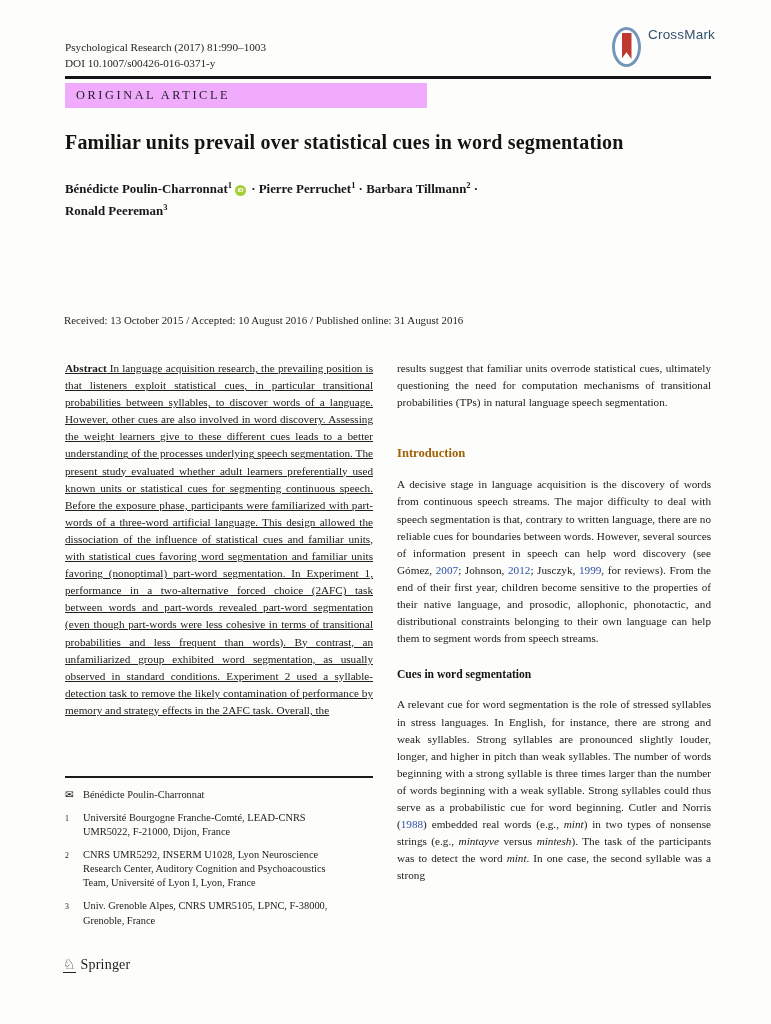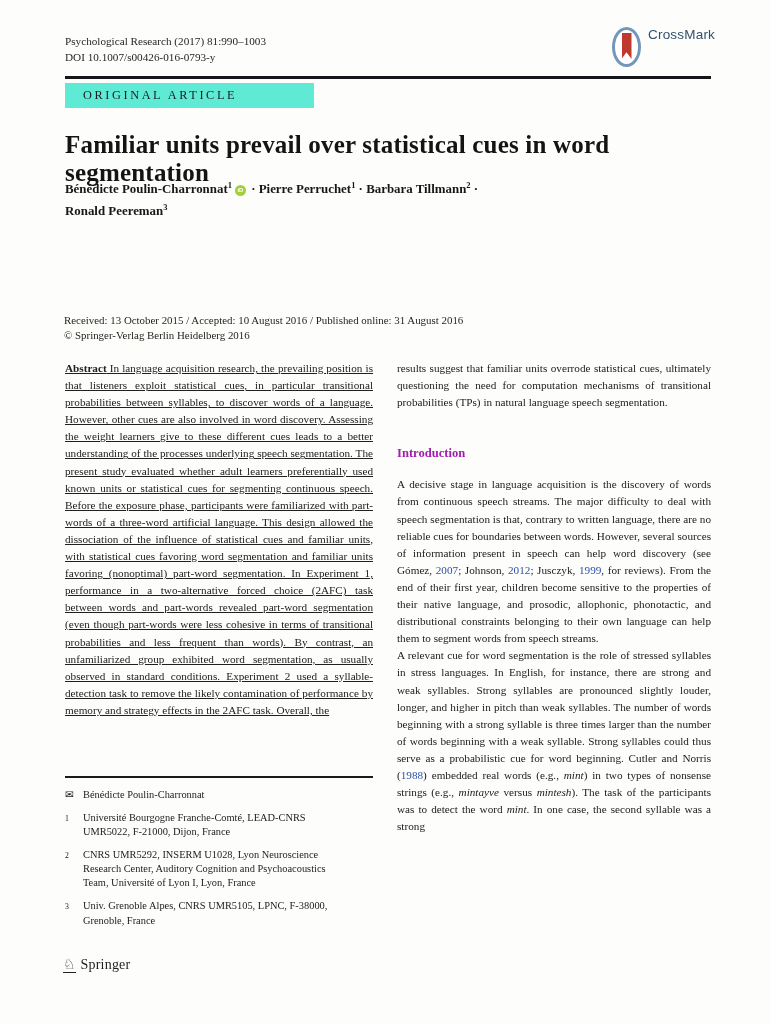--- a/index.html
+++ b/index.html
@@ -3,66 +3,66 @@
 <meta charset="utf-8">
 <style>
   * { margin:0; padding:0; box-sizing:border-box; }
   html,body { background:#e9e9e7; }
   .page {
     position:relative; width:771px; height:1024px; margin:0 auto;
     background:#fdfdfb; color:#1d1d1b; overflow:hidden;
     font-family:"Liberation Serif", serif;
   }
   
-  .journal-meta { position:absolute; left:65px; top:34px; font-size:11.2px; line-height:15.5px; color:#262624; }
+  .journal-meta { position:absolute; left:65px; top:40px; font-size:11.2px; line-height:15.5px; color:#262624; }
   .crossmark { position:absolute; left:612px; top:27px; display:flex; gap:7px; cursor:pointer; }
   .cm-ellipse { position:relative; width:29px; height:40px; border:3px solid #7396ba; border-radius:50%; background:#fff; }
   .cm-bookmark { position:absolute; left:6.5px; top:3px; width:10px; height:26px; background:#c0392e;
     clip-path:polygon(0 0,100% 0,100% 100%,50% 74%,0 100%); }
   .cm-label { font-family:"Liberation Sans", sans-serif; font-size:13.5px; color:#33506d; letter-spacing:.2px; }
   .top-rule { position:absolute; left:65px; top:76px; width:646px; height:3px; background:#16161a; }
-  .article-type-bar { position:absolute; left:65px; top:83px; width:249px; height:25px; background:#5eead4;
-    display:flex; align-items:center; padding-left:18px; }
+  .article-type-bar { position:absolute; left:65px; top:83px; width:362px; height:25px; background:#f0abfc;
+    display:flex; align-items:center; padding-left:11px; }
   .article-type-bar span { font-size:12.3px; letter-spacing:2.6px; color:#1c1c22; }
   
-  .title { position:absolute; left:65px; top:131px; width:646px; font-size:25px; font-weight:bold; letter-spacing:.2px; color:#141412; }
+  .title { position:absolute; left:65px; top:131px; width:646px; font-size:20px; font-weight:bold; letter-spacing:.2px; color:#141412; }
   .authors { position:absolute; left:65px; top:177px; width:646px; font-size:12.9px; font-weight:bold; line-height:17.5px; color:#17171a; }
   .authors sup { font-size:8.5px; }
   .orcid { display:inline-block; width:11px; height:11px; margin:0 2px 0 3px; background:#a6ce39; color:#fff;
     border-radius:50%; font-family:"Liberation Sans", sans-serif; font-size:6px; font-weight:bold;
     text-align:center; line-height:11px; position:relative; top:-1px; cursor:pointer; }
   .dates { position:absolute; left:64px; top:313px; font-size:10.9px; line-height:15px; color:#25251f; }
   
   .col { position:absolute; top:360px; text-align:justify; font-size:11.2px; line-height:17.1px; color:#202020; }
   .col-left  { left:65px;  width:308px;text-decoration:underline; }
   .col-right { left:397px; width:314px; }
   .cite { color:#3050a8; cursor:pointer; }
   i { font-style:italic; }
-  h2.sec { font-size:12.6px; font-weight:bold; margin:34px 0 14px; text-align:left; color:#a21caf; }
+  h2.sec { font-size:12.6px; font-weight:bold; margin:34px 0 14px; text-align:left; color:#a16207; }
   h3.subsec { font-size:11.6px; font-weight:bold; margin:19px 0 13px; text-align:left; color:#141414; }
   
   .footnotes { position:absolute; left:65px; top:776px; width:308px; font-size:10.4px; line-height:14.3px; color:#222220; }
   .fn-rule { width:100%; height:2px; background:#1b1b1b; margin-bottom:10px; }
   .fn { display:flex; gap:8px; margin-bottom:8.5px; text-align:left; }
   .fn-marker { width:10px; flex:0 0 10px; font-size:10.5px; }
   .fn-marker.num { font-size:7.8px; position:relative; top:1px; }
   .fn-text { flex:1; padding-right:22px; }
   
   .springer-footer { position:absolute; left:63px; top:957px; display:flex; align-items:center; gap:5px; }
   .springer-horse { font-size:14px; line-height:13px; border-bottom:1.4px solid #222; padding-bottom:1px; color:#222; }
   .springer-word { font-size:14px; color:#1e1e1c; letter-spacing:.2px; }
 </style>
 </head>
 <body>
 
 <div class="page">
 
   <div class="journal-meta">
     <div>Psychological Research (2017) 81:990–1003</div>
-    <div>DOI 10.1007/s00426-016-0793-y</div>
+    <div>DOI 10.1007/s00426-016-0371-y</div>
   </div>
 
   <div class="crossmark">
     <span class="cm-ellipse">
       <span class="cm-bookmark"></span>
     </span>
     <span class="cm-label">CrossMark</span>
   </div>
 
   <div class="top-rule"></div>
@@ -70,31 +70,31 @@
   <div class="article-type-bar">
     <span>ORIGINAL ARTICLE</span>
   </div>
 
   <h1 class="title">Familiar units prevail over statistical cues in word segmentation</h1>
 
   <div class="authors">Bénédicte Poulin-Charronnat<sup>1</sup><span class="orcid">iD</span> · Pierre Perruchet<sup>1</sup> · Barbara Tillmann<sup>2</sup> ·<br>Ronald Peereman<sup>3</sup></div>
 
   <div class="dates">
     <div>Received: 13 October 2015 / Accepted: 10 August 2016 / Published online: 31 August 2016</div>
-    <div>© Springer-Verlag Berlin Heidelberg 2016</div>
   </div>
 
   <div class="col col-left">
     <p><b>Abstract</b> In language acquisition research, the prevailing position is that listeners exploit statistical cues, in particular transitional probabilities between syllables, to discover words of a language. However, other cues are also involved in word discovery. Assessing the weight learners give to these different cues leads to a better understanding of the processes underlying speech segmentation. The present study evaluated whether adult learners preferentially used known units or statistical cues for segmenting continuous speech. Before the exposure phase, participants were familiarized with part-words of a three-word artificial language. This design allowed the dissociation of the influence of statistical cues and familiar units, with statistical cues favoring word segmentation and familiar units favoring (nonoptimal) part-word segmentation. In Experiment 1, performance in a two-alternative forced choice (2AFC) task between words and part-words revealed part-word segmentation (even though part-words were less cohesive in terms of transitional probabilities and less frequent than words). By contrast, an unfamiliarized group exhibited word segmentation, as usually observed in standard conditions. Experiment 2 used a syllable-detection task to remove the likely contamination of performance by memory and strategy effects in the 2AFC task. Overall, the</p>
   </div>
 
   <div class="col col-right">
     <p>results suggest that familiar units overrode statistical cues, ultimately questioning the need for computation mechanisms of transitional probabilities (TPs) in natural language speech segmentation.</p>
     <h2 class="sec">Introduction</h2>
     <p>A decisive stage in language acquisition is the discovery of words from continuous speech streams. The major difficulty to deal with speech segmentation is that, contrary to written language, there are no reliable cues for boundaries between words. However, several sources of information present in speech can help word discovery (see Gómez, <span class="cite">2007</span>; Johnson, <span class="cite">2012</span>; Jusczyk, <span class="cite">1999</span>, for reviews). From the end of their first year, children become sensitive to the properties of their native language, and prosodic, allophonic, phonotactic, and distributional constraints belonging to their own language can help them to segment words from speech streams.</p>
+    <h3 class="subsec">Cues in word segmentation</h3>
     <p>A relevant cue for word segmentation is the role of stressed syllables in stress languages. In English, for instance, there are strong and weak syllables. Strong syllables are pronounced slightly louder, longer, and higher in pitch than weak syllables. The number of words beginning with a strong syllable is three times larger than the number of words beginning with a weak syllable. Strong syllables could thus serve as a probabilistic cue for word beginning. Cutler and Norris (<span class="cite">1988</span>) embedded real words (e.g., <i>mint</i>) in two types of nonsense strings (e.g., <i>mintayve</i> versus <i>mintesh</i>). The task of the participants was to detect the word <i>mint</i>. In one case, the second syllable was a strong</p>
   </div>
 
   <div class="footnotes">
     <div class="fn-rule"></div>
     <div class="fn">
       <span class="fn-marker">✉</span>
       <div class="fn-text">
         <div>Bénédicte Poulin-Charronnat</div>
       </div>

